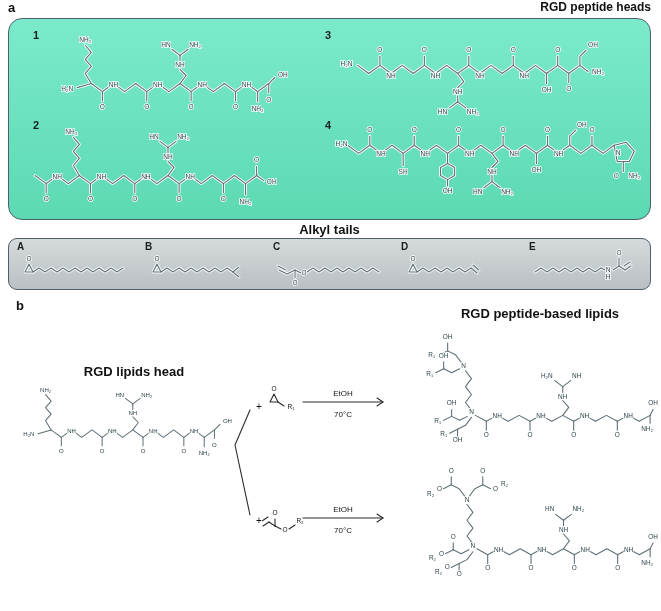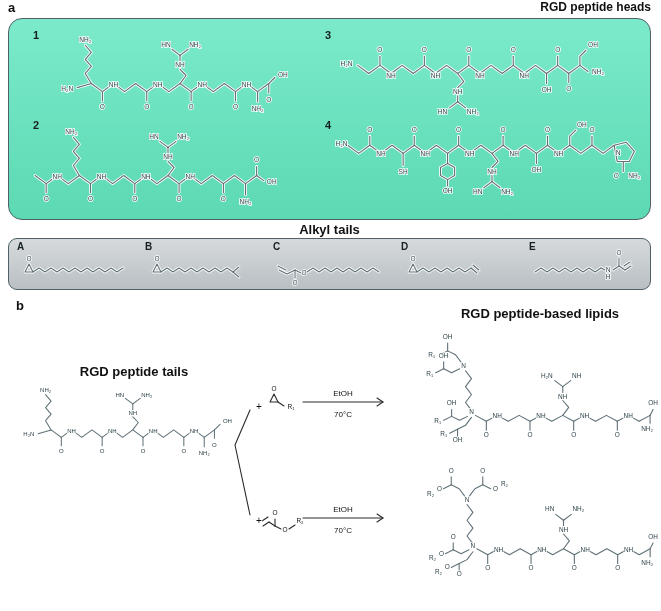--- a/index.html
+++ b/index.html
@@ -334,21 +334,21 @@
             <text x="92" y="7" text-anchor="middle" font-size="6.5" fill="#2e4249" stroke="#ffffff" stroke-width="1.6" paint-order="stroke">O</text>
             <text x="81" y="24" text-anchor="middle" font-size="6.5" fill="#2e4249" stroke="#ffffff" stroke-width="1.6" paint-order="stroke">N</text>
             <text x="81" y="31" text-anchor="middle" font-size="6.5" fill="#2e4249" stroke="#ffffff" stroke-width="1.6" paint-order="stroke">H</text>
           </svg>
         </div>
     </div>
   </div>
 
   <span class="pane-label" style="left:16px;top:298px">b</span>
   <div class="sub-title" style="left:415px;top:306px;width:250px">RGD peptide-based lipids</div>
-  <div class="sub-title" style="left:34px;top:364px;width:200px">RGD peptide tails</div>
+  <div class="sub-title" style="left:34px;top:364px;width:200px">RGD lipids head</div>
 
   <div class="draw" style="left:14px;top:376px;width:232px;height:93px">
       <svg viewBox="0 0 250 100" preserveAspectRatio="xMidYMid meet">
         <polyline points="26 62 40 58 51 66 62 58 73 66 84 58 95 66 106 58 117 66 128 58 139 66 150 58 161 66 172 58 183 66 194 58 205 66 216 58" fill="none" stroke="#ffffff" stroke-width="2.8" stroke-linejoin="round" stroke-linecap="round"></polyline>
         <polyline points="40 58 34 48 40 41 34 34 40 27 34 20" fill="none" stroke="#ffffff" stroke-width="2.8" stroke-linejoin="round" stroke-linecap="round"></polyline>
         <polyline points="51 66 51 75" fill="none" stroke="#ffffff" stroke-width="2.8" stroke-linejoin="round" stroke-linecap="round"></polyline>
         <polyline points="95 66 95 75" fill="none" stroke="#ffffff" stroke-width="2.8" stroke-linejoin="round" stroke-linecap="round"></polyline>
         <polyline points="139 66 139 75" fill="none" stroke="#ffffff" stroke-width="2.8" stroke-linejoin="round" stroke-linecap="round"></polyline>
         <polyline points="183 66 183 75" fill="none" stroke="#ffffff" stroke-width="2.8" stroke-linejoin="round" stroke-linecap="round"></polyline>
         <polyline points="128 58 134 50 128 44" fill="none" stroke="#ffffff" stroke-width="2.8" stroke-linejoin="round" stroke-linecap="round"></polyline>

